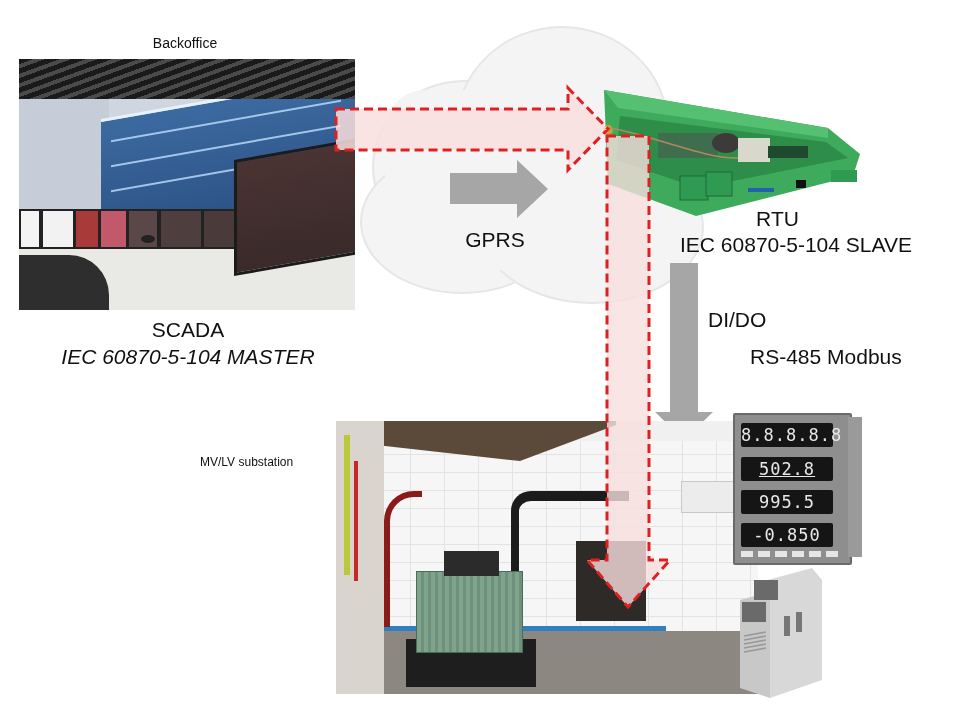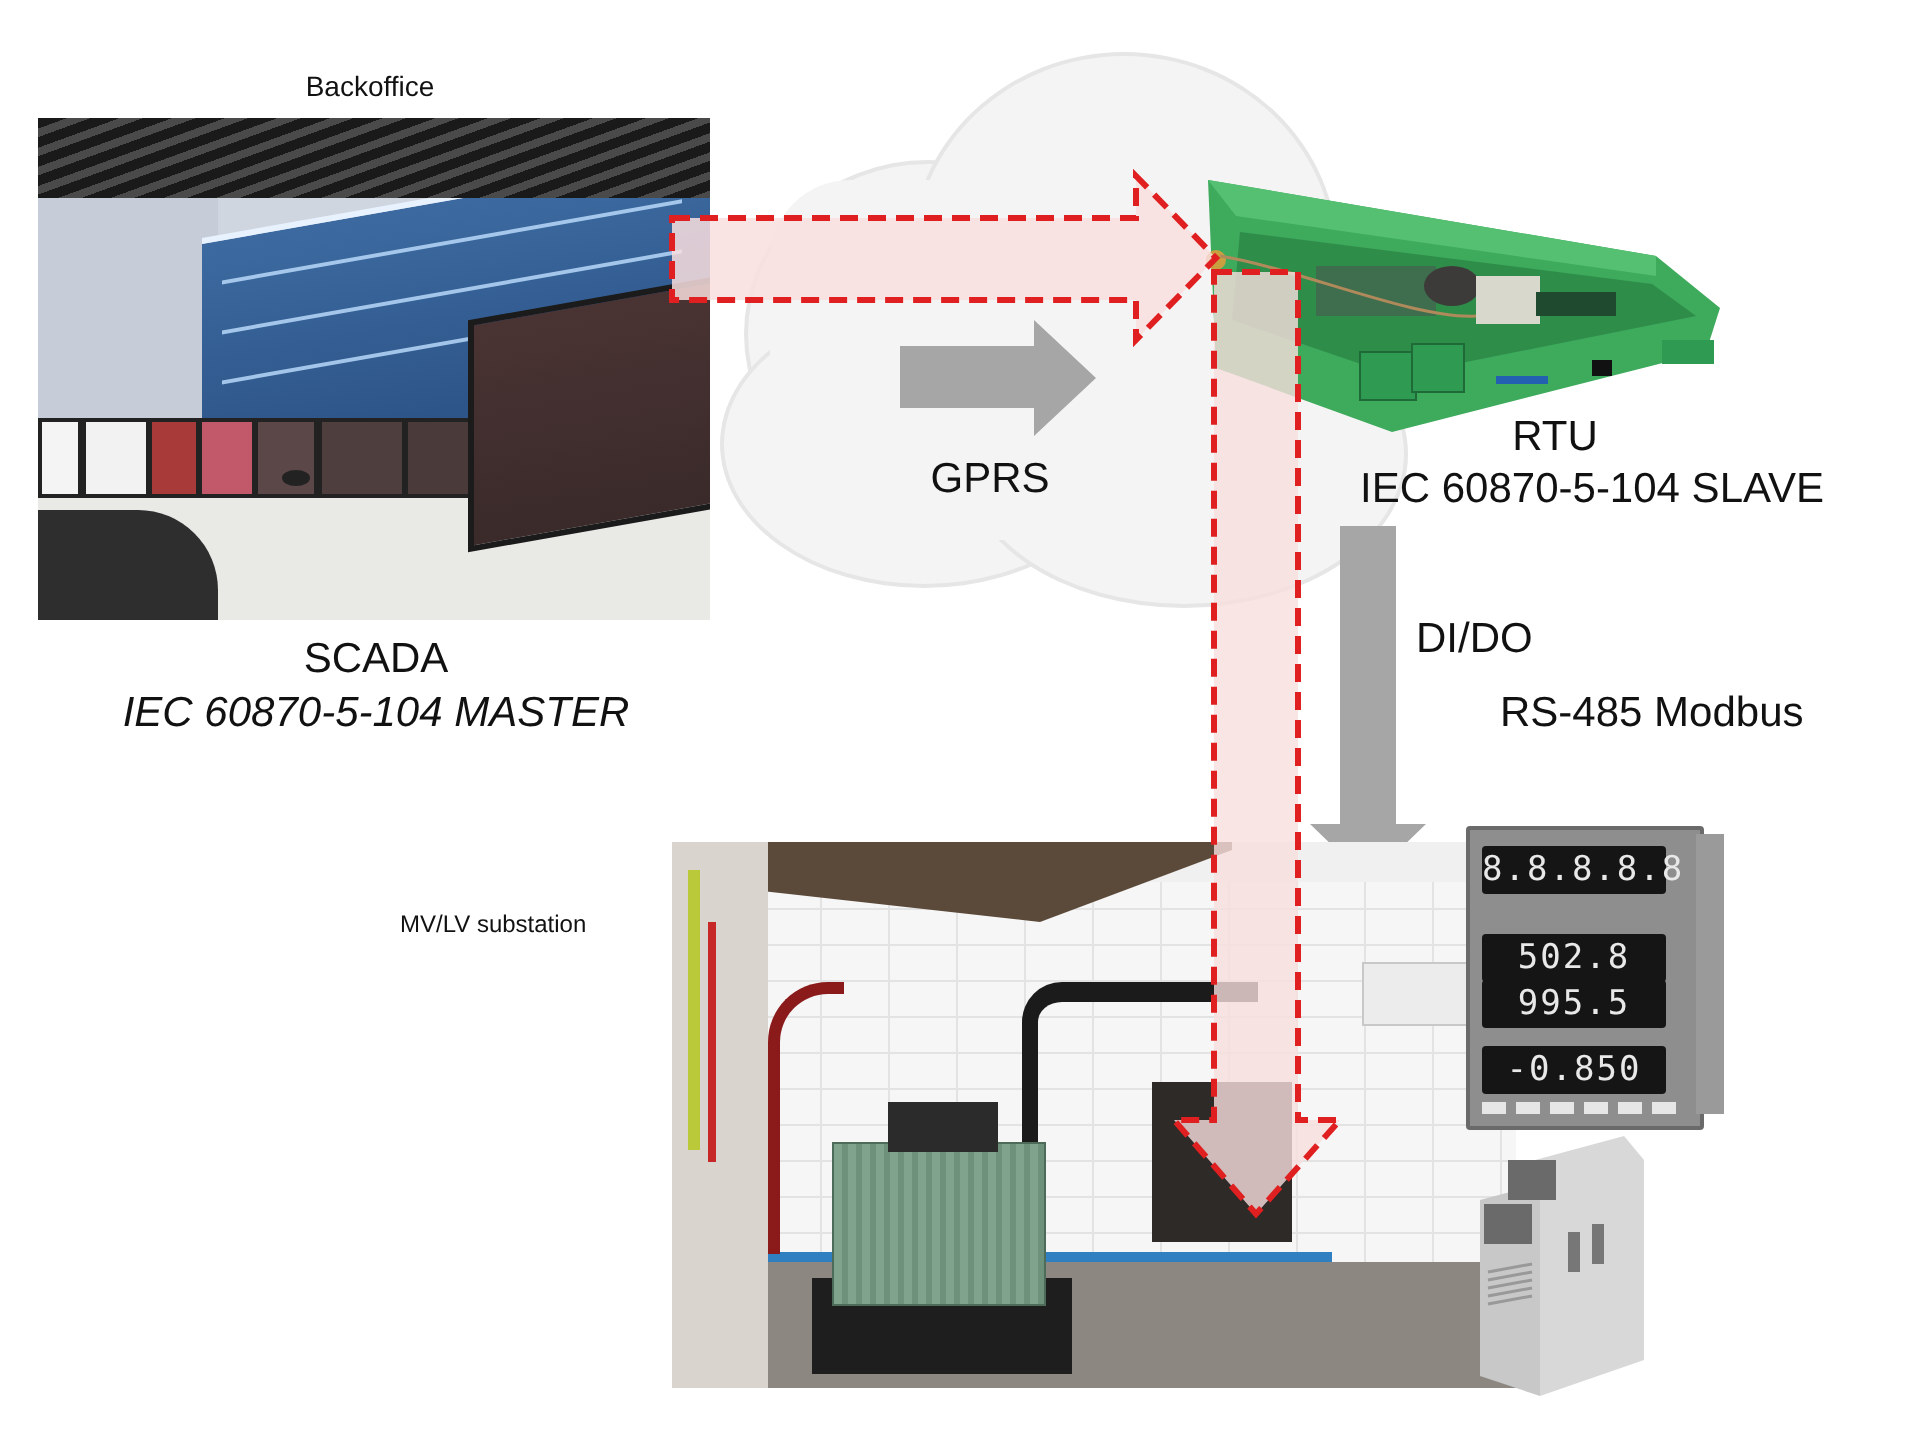--- a/index.html
+++ b/index.html
@@ -153,21 +153,21 @@
   <div class="tbase"></div>
   <div class="transformer"></div>
   <div class="bushings"></div>
   <div class="cabinet"></div>
   <div class="box"></div>
 </div>
 
 <div id="meter" class="abs">
   <div class="side"></div>
   <div class="row" style="top:8px;">8.8.8.8.8</div>
-  <div class="row" style="top:52px;">502.8</div>
+  <div class="row" style="top:42px;text-decoration:underline;">502.8</div>
   <div class="row" style="top:75px;">995.5</div>
   <div class="row" style="top:108px;">-0.850</div>
   <div class="btns"></div>
 </div>
 
 <svg id="din" class="abs" viewBox="0 0 82 140">
   <polygon points="20,22 72,8 82,20 82,120 30,138 20,130" fill="#d8d8d8"></polygon>
   <polygon points="0,40 30,32 30,138 0,128" fill="#c8c8c8"></polygon>
   <rect x="14" y="20" width="24" height="20" fill="#6a6a6a"></rect>
   <rect x="2" y="42" width="24" height="20" fill="#6a6a6a"></rect>

